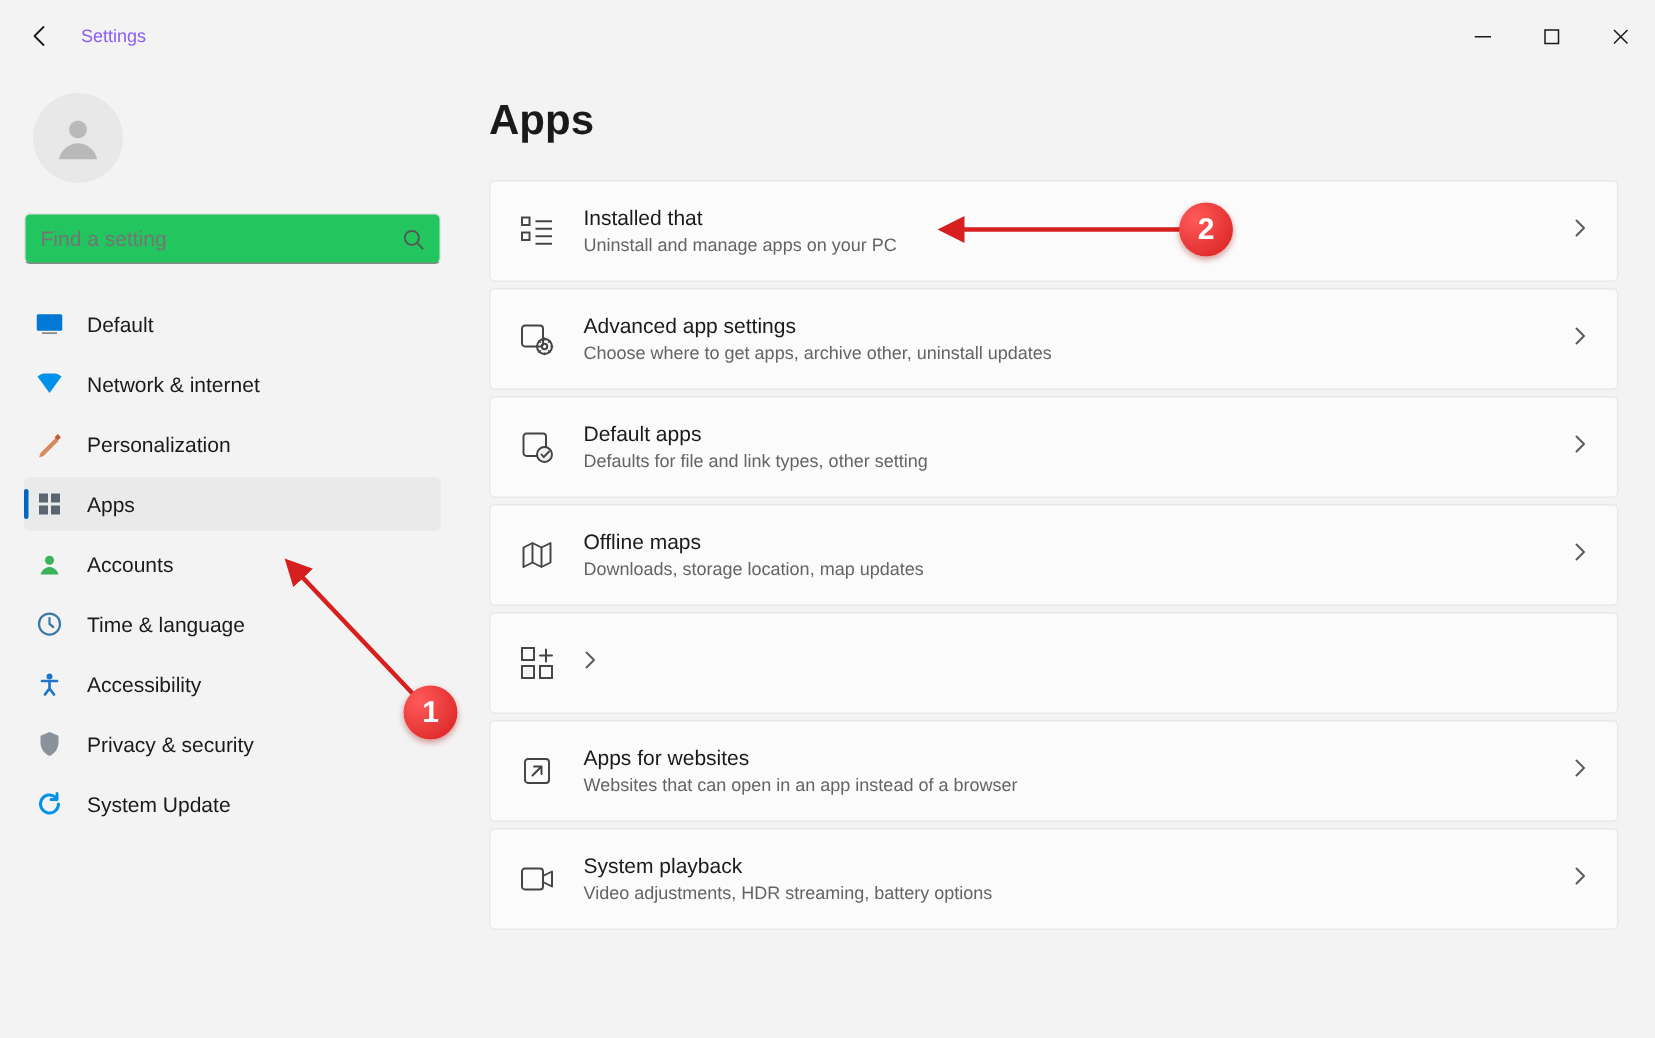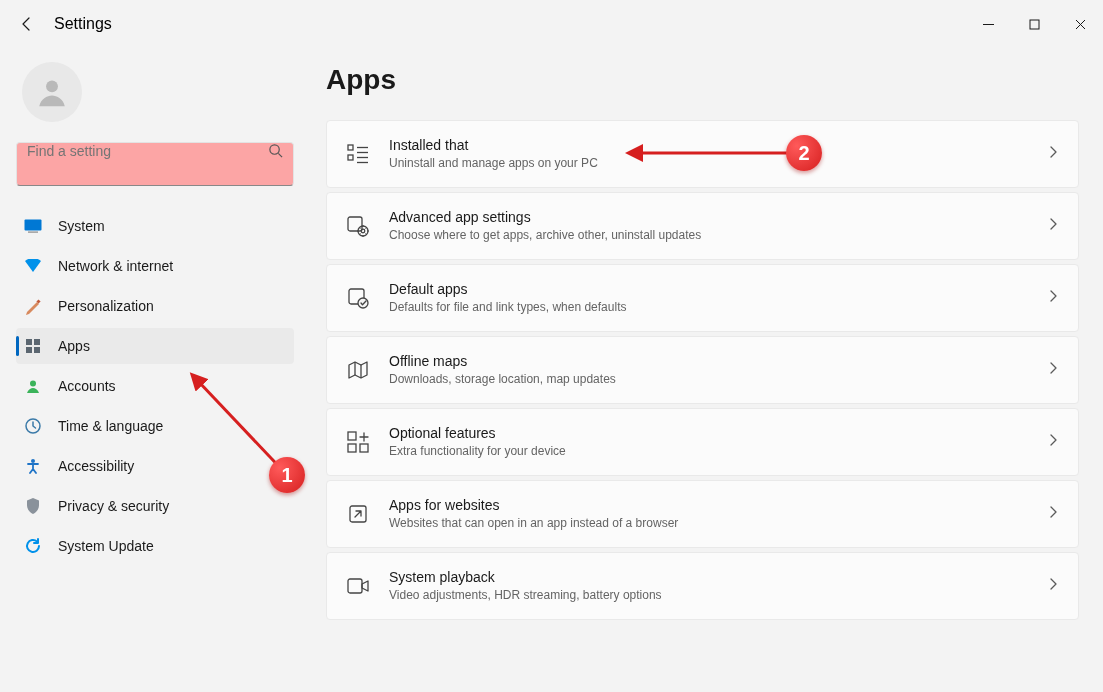--- a/index.html
+++ b/index.html
@@ -14,34 +14,34 @@
     }
     .titlebar {
       height: 48px;
       display: flex;
       align-items: center;
       justify-content: space-between;
       padding: 0 0 0 16px;
     }
     .titlebar-left { display: flex; align-items: center; gap: 18px; }
     .back-btn { width: 20px; height: 20px; display:flex; align-items:center; justify-content:center; cursor:pointer;}
-    .titlebar-title { font-size: 16px; color: #000000; }
+    .titlebar-title { font-size: 12px; color: #8b5cf6; }
     .window-controls { display: flex; align-items:flex-start; }
     .win-ctrl { width: 46px; height: 32px; display:flex; align-items:center; justify-content:center; cursor:pointer; }
     .container { display:flex; height: calc(100% - 48px); }
     .sidebar { width: 310px; padding: 8px 16px 0 16px; display:flex; flex-direction:column; }
     .avatar { width: 60px; height: 60px; border-radius: 50%; background: #e8e8e8; display:flex; align-items:center; justify-content:center; margin: 6px 0 20px 6px; }
     .avatar svg { width: 34px; height: 34px; }
     .search {
-      display:flex; align-items:flex-start;
-      background: #fca5a5;
+      display:flex; align-items:center;
+      background: #22c55e;
       border: 1px solid #e3e3e3;
       border-bottom: 1.5px solid #888;
       border-radius: 4px;
-      height: 44px;
+      height: 34px;
       padding: 0 10px;
       margin-bottom: 22px;
     }
     .search input {
       flex:1; border:none; background:transparent; outline:none; font-size:14px; color:#555;
     }
     .nav-list { list-style:none; }
     .nav-item {
       display:flex; align-items:center;
       height: 36px;
@@ -140,21 +140,21 @@
     </div>
 
     <ul class="nav-list">
       <li class="nav-item">
         <span class="nav-icon">
             <svg width="18" height="14" viewBox="0 0 18 14">
               <rect x="0.5" y="0.5" width="17" height="11" rx="1" fill="#0078d4" stroke="#4a4a4a" stroke-width="0"></rect>
               <rect x="4" y="12.5" width="10" height="1.2" fill="#8a8a8a"></rect>
             </svg>
           </span>
-        <span>System</span>
+        <span>Default</span>
       </li>
       <li class="nav-item">
         <span class="nav-icon">
             <svg width="18" height="14" viewBox="0 0 18 14">
               <path d="M9 13 L17 2 Q13 -1 9 -1 Q5 -1 1 2 Z" fill="#0091ea"></path>
             </svg>
           </span>
         <span>Network &amp; internet</span>
       </li>
       <li class="nav-item">
@@ -269,21 +269,21 @@
       <div class="card">
         <span class="card-icon">
             <svg width="22" height="22" viewBox="0 0 22 22" stroke="#444" stroke-width="1.3" fill="none">
               <rect x="2" y="2" width="15" height="15" rx="2"></rect>
               <circle cx="16" cy="16" r="5" fill="#f3f3f3"></circle>
               <path d="M14 16l1.5 1.8L19 14" stroke-linecap="round" stroke-linejoin="round"></path>
             </svg>
           </span>
         <div class="card-body">
           <div class="card-title">Default apps</div>
-          <div class="card-sub">Defaults for file and link types, when defaults</div>
+          <div class="card-sub">Defaults for file and link types, other setting</div>
         </div>
         <span class="chev"><svg width="9" height="14" viewBox="0 0 9 14">
               <path d="M2 2l5 5-5 5" stroke="currentColor" stroke-width="1.3" fill="none" stroke-linecap="round" stroke-linejoin="round"></path>
             </svg></span>
       </div>
 
       <div class="card">
         <span class="card-icon">
             <svg width="22" height="20" viewBox="0 0 22 20" stroke="#444" stroke-width="1.3" fill="none">
               <path d="M2 5l6-3 6 3 6-3v13l-6 3-6-3-6 3z" stroke-linejoin="round"></path>
@@ -301,24 +301,20 @@
 
       <div class="card">
         <span class="card-icon">
             <svg width="22" height="22" viewBox="0 0 22 22" stroke="#444" stroke-width="1.3" fill="none">
               <rect x="1" y="1" width="8" height="8"></rect>
               <rect x="1" y="13" width="8" height="8"></rect>
               <rect x="13" y="13" width="8" height="8"></rect>
               <path d="M17 2v8M13 6h8" stroke-linecap="round"></path>
             </svg>
           </span>
-        <div class="card-body">
-          <div class="card-title">Optional features</div>
-          <div class="card-sub">Extra functionality for your device</div>
-        </div>
         <span class="chev"><svg width="9" height="14" viewBox="0 0 9 14">
               <path d="M2 2l5 5-5 5" stroke="currentColor" stroke-width="1.3" fill="none" stroke-linecap="round" stroke-linejoin="round"></path>
             </svg></span>
       </div>
 
       <div class="card">
         <span class="card-icon">
             <svg width="20" height="20" viewBox="0 0 20 20" stroke="#444" stroke-width="1.3" fill="none">
               <rect x="2" y="2" width="16" height="16" rx="2"></rect>
               <path d="M7 13l6-6M13 12V7H8" stroke-linecap="round" stroke-linejoin="round"></path>

